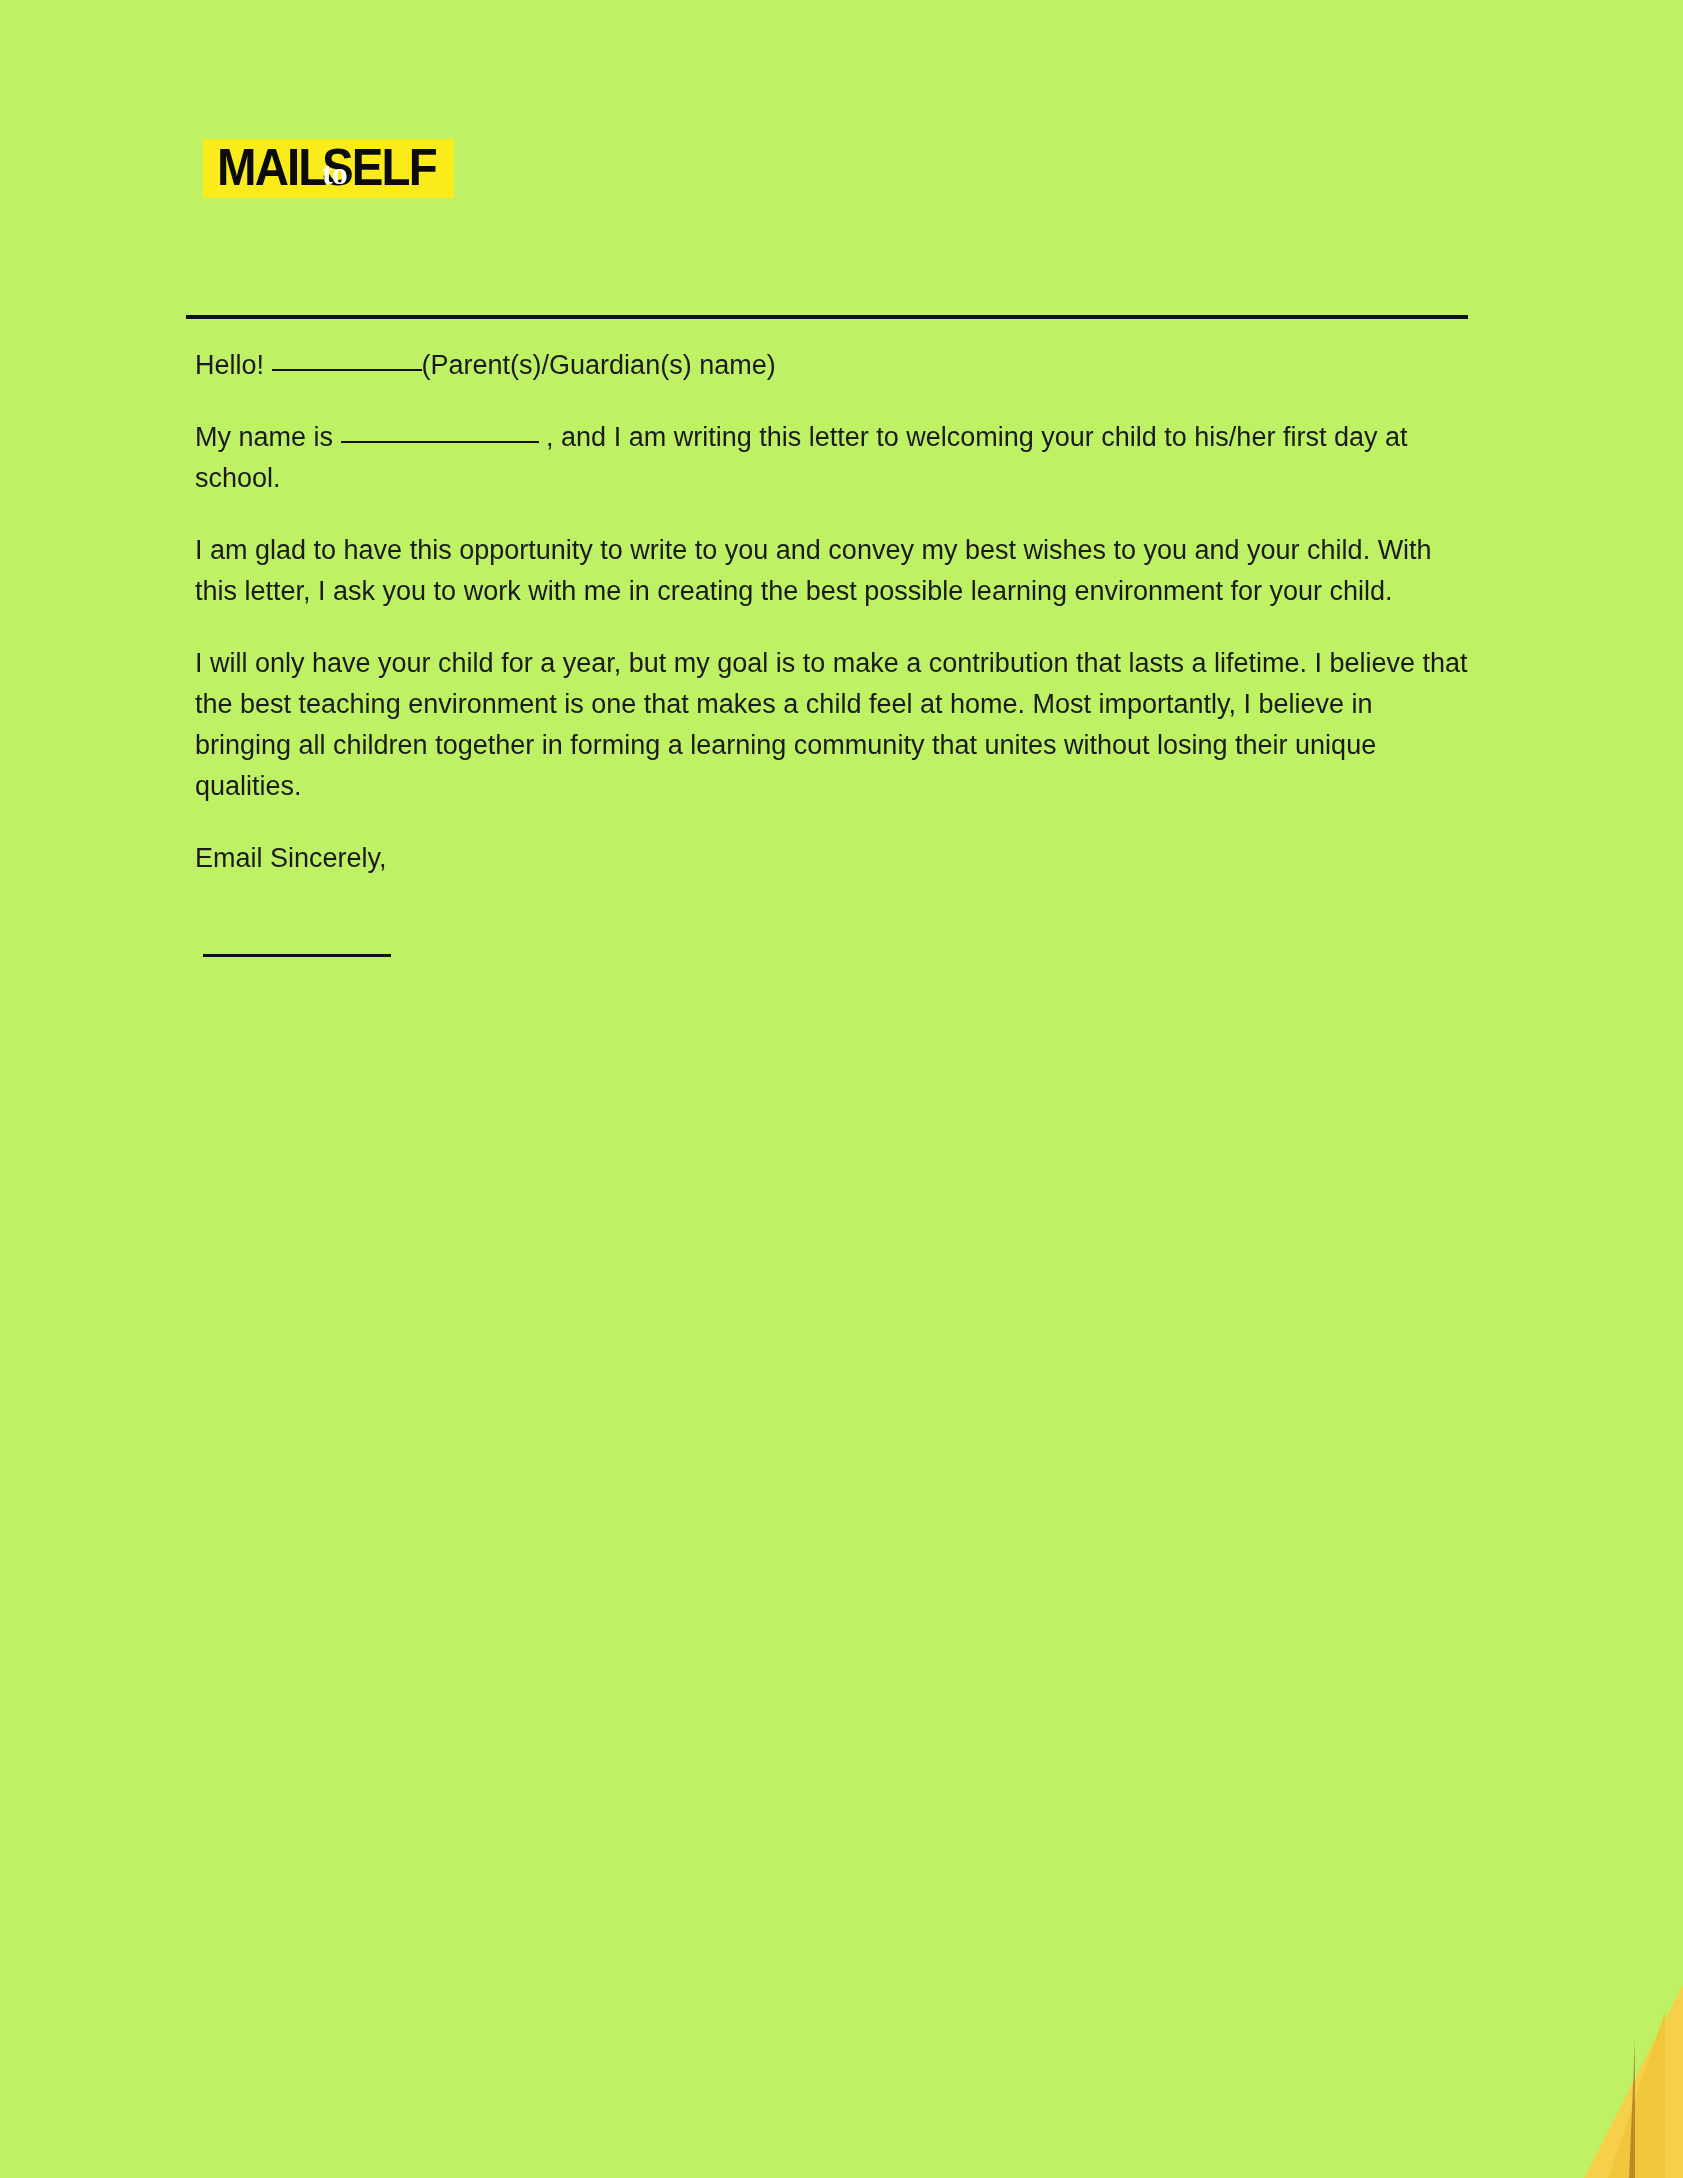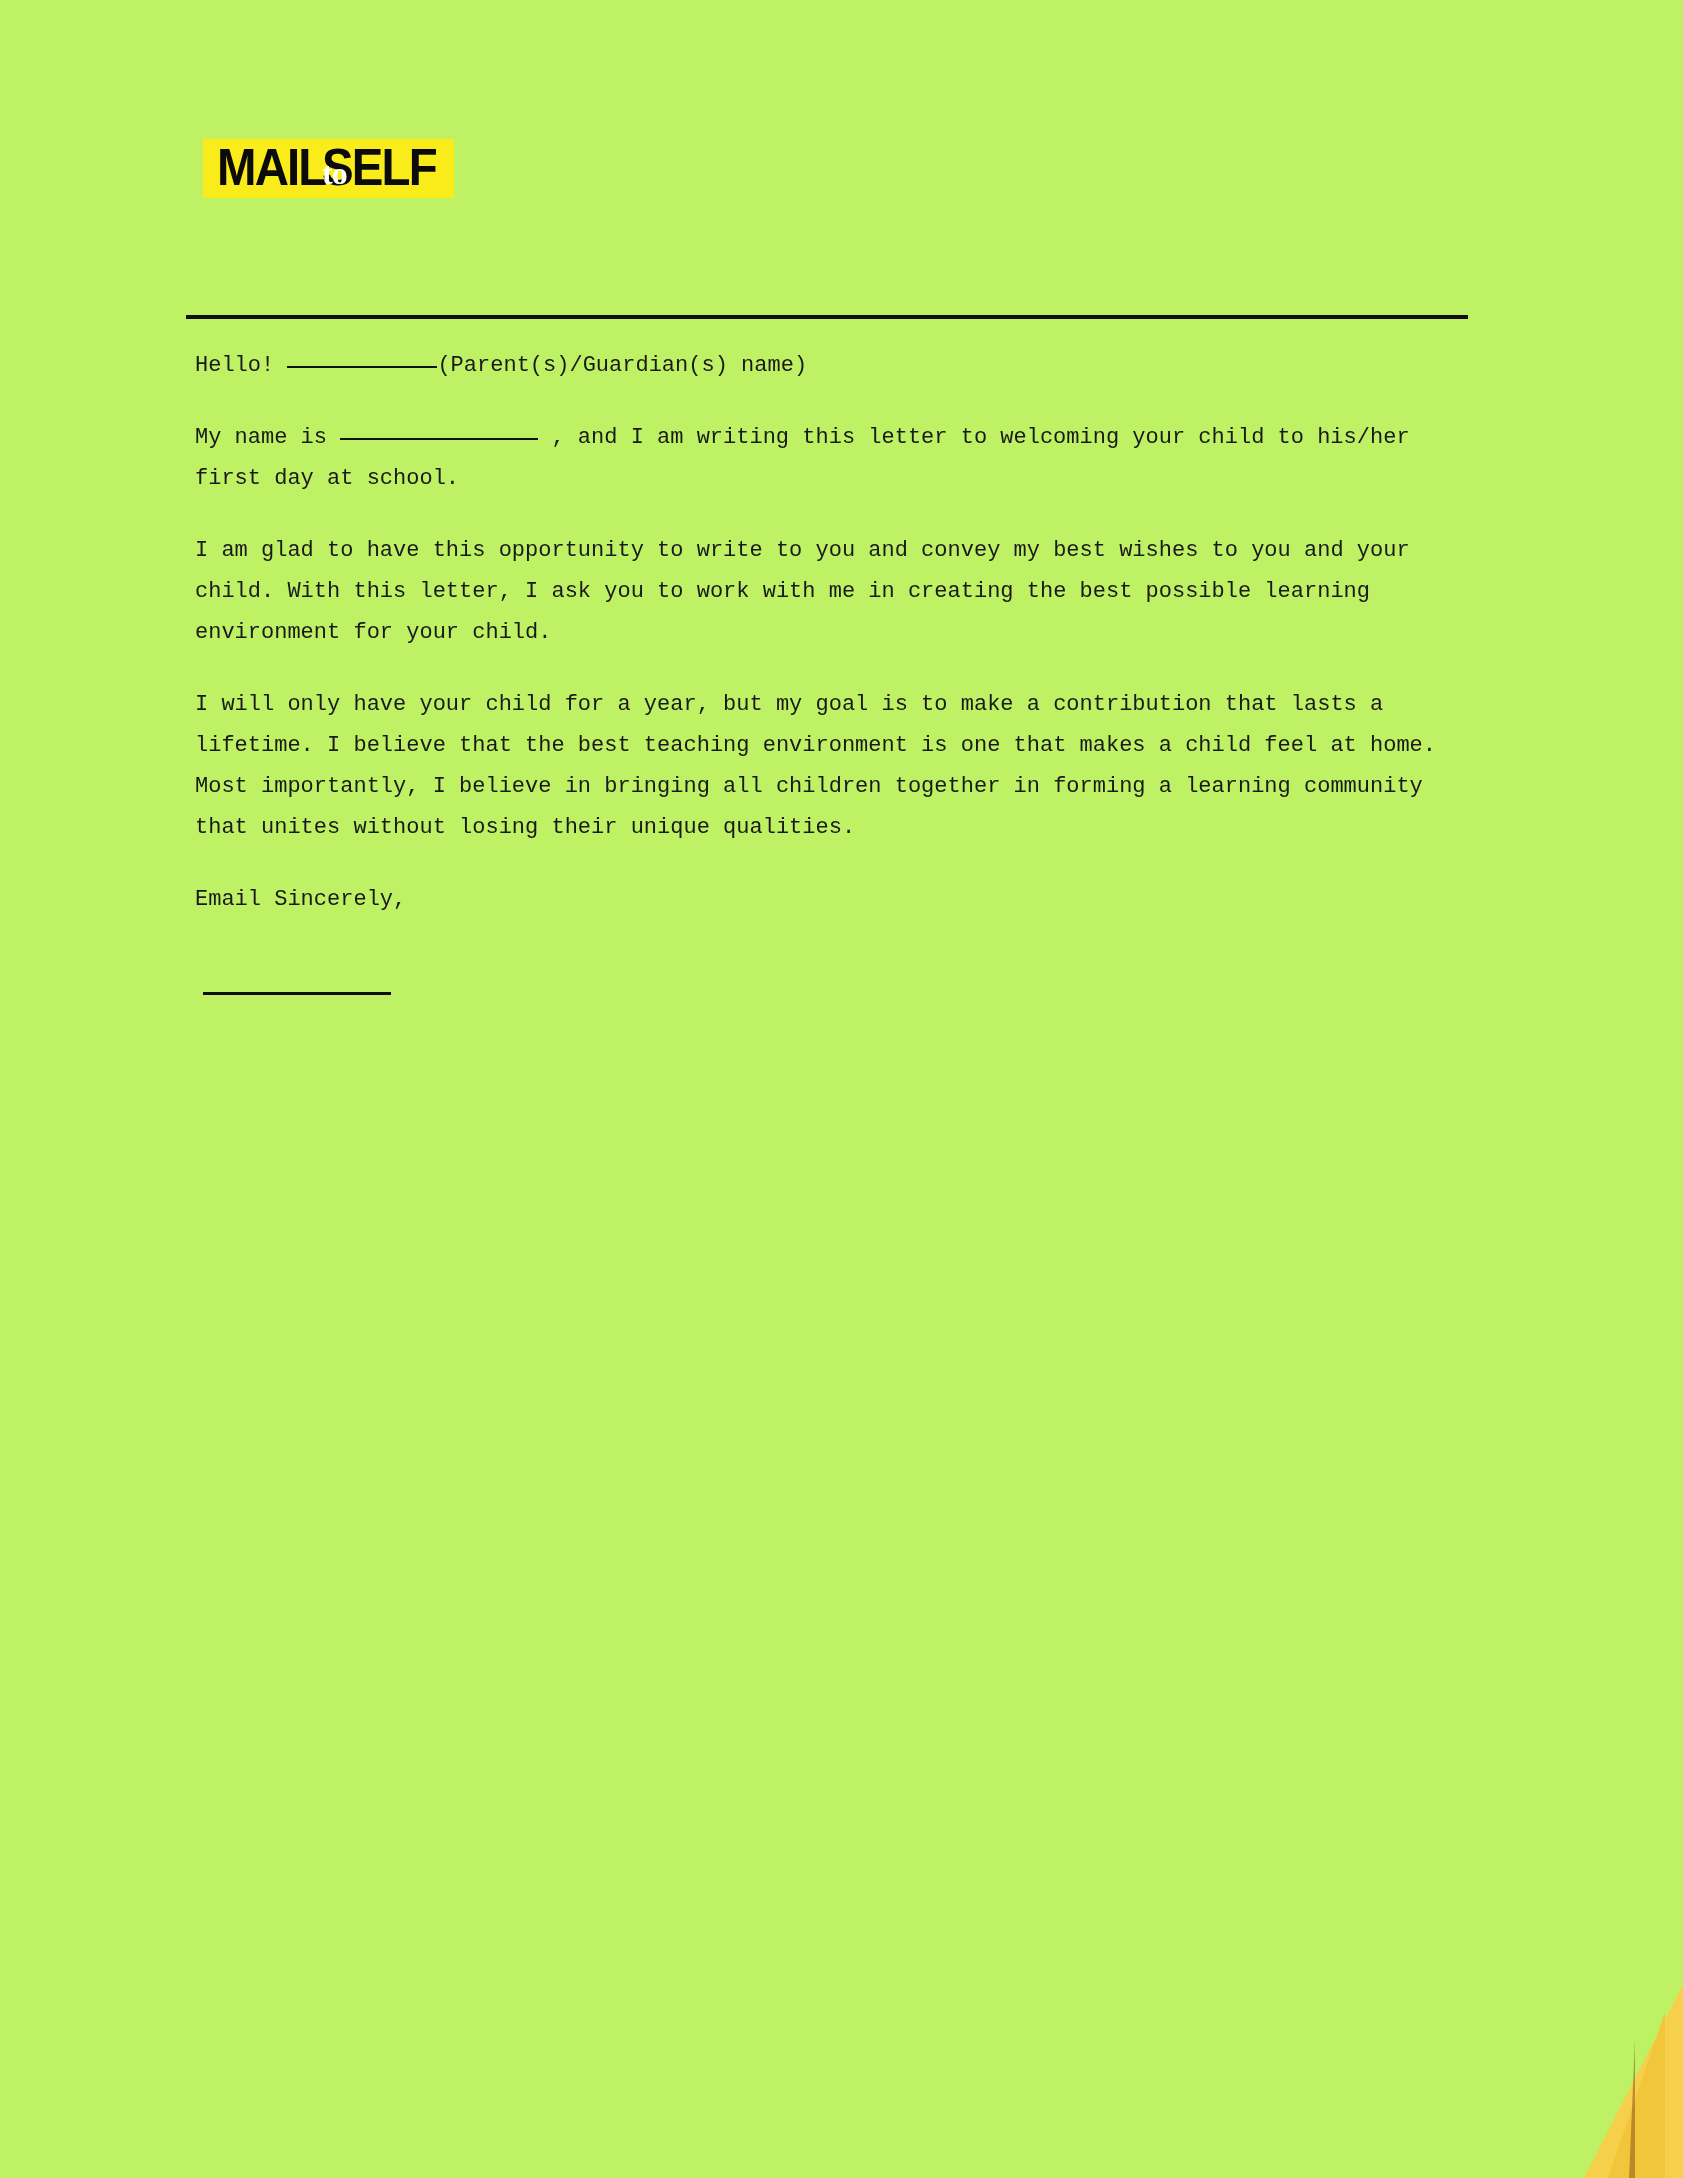--- a/index.html
+++ b/index.html
@@ -73,22 +73,22 @@
   }
 
   
   .letter {
     position: absolute;
     left: 195px;
     top: 345px;
     width: 1277px;
   }
   .para {
-    font-family: Liberation Mono, monospace;
-    font-size: 22px;
+    font-family: Liberation Sans, sans-serif;
+    font-size: 27px;
     line-height: 41px;
     color: #1a1a1a;
     margin: 0 0 31px 0;
     text-align: left;
     letter-spacing: 0px;
   }
 
   .blank {
     display: inline-block;
     border-bottom: 2.5px solid #111111;

